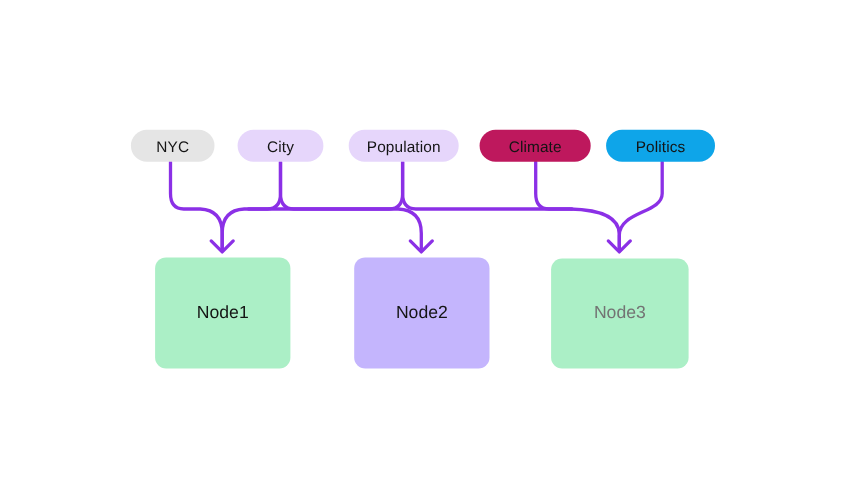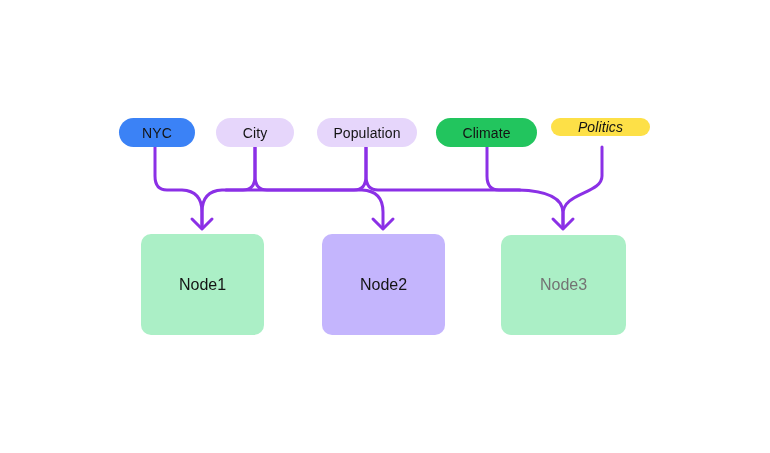--- a/index.html
+++ b/index.html
@@ -54,33 +54,33 @@
       <path d="M255,147 V176 Q255,190 267,190 H362 Q383,191 383,212 V226" fill="none" stroke="#8B30E6" stroke-width="3" stroke-linecap="round" stroke-linejoin="round"></path>
       <path d="M366,147 V176 Q366,190 354,190 H226" fill="none" stroke="#8B30E6" stroke-width="3" stroke-linecap="round" stroke-linejoin="round"></path>
       <path d="M366,147 V176 Q366,190 378,190 H518 Q563,191 563,213 V226" fill="none" stroke="#8B30E6" stroke-width="3" stroke-linecap="round" stroke-linejoin="round"></path>
       <path d="M487,147 V176 Q487,190 499,190 H520" fill="none" stroke="#8B30E6" stroke-width="3" stroke-linecap="round" stroke-linejoin="round"></path>
       <path d="M602,147 V176 C602,194 563,192 563,214 V226" fill="none" stroke="#8B30E6" stroke-width="3" stroke-linecap="round" stroke-linejoin="round"></path>
       <path d="M192,219 L202,229 L212,219" fill="none" stroke="#8B30E6" stroke-width="3" stroke-linecap="round" stroke-linejoin="round"></path>
       <path d="M373,219 L383,229 L393,219" fill="none" stroke="#8B30E6" stroke-width="3" stroke-linecap="round" stroke-linejoin="round"></path>
       <path d="M553,219 L563,229 L573,219" fill="none" stroke="#8B30E6" stroke-width="3" stroke-linecap="round" stroke-linejoin="round"></path>
     </svg>
   <div id="pills-layer">
-      <div class="pill" style="left: 119px; top: 118px; width: 76px; height: 29px; background: #3b82f6; color: rgb(20, 20, 20);">
+      <div class="pill" style="left: 119px; top: 118px; width: 76px; height: 29px; background: #e5e5e5; color: rgb(20, 20, 20);">
         <span>NYC</span>
       </div>
       <div class="pill" style="left: 216px; top: 118px; width: 78px; height: 29px; background: rgb(230, 214, 251); color: rgb(20, 20, 20);">
         <span>City</span>
       </div>
       <div class="pill" style="left: 317px; top: 118px; width: 100px; height: 29px; background: rgb(230, 214, 251); color: rgb(20, 20, 20);">
         <span>Population</span>
       </div>
-      <div class="pill" style="left: 436px; top: 118px; width: 101px; height: 29px; background: #22c55e; color: rgb(20, 20, 20);">
+      <div class="pill" style="left: 436px; top: 118px; width: 101px; height: 29px; background: #be185d; color: rgb(20, 20, 20);">
         <span>Climate</span>
       </div>
-      <div class="pill" style="left: 551px; top: 118px; width: 99px; height: 18px; background: #fde047; color: rgb(20, 20, 20); font-style: italic;">
+      <div class="pill" style="left: 551px; top: 118px; width: 99px; height: 29px; background: #0ea5e9; color: rgb(20, 20, 20);">
         <span>Politics</span>
       </div>
     </div>
   <div id="nodes-layer">
       <div class="node-box" style="left: 141px; top: 234px; width: 123px; height: 101px; background: rgb(171, 239, 198); color: rgb(20, 20, 20);">
         <span>Node1</span>
       </div>
       <div class="node-box" style="left: 322px; top: 234px; width: 123px; height: 101px; background: #c4b5fd; color: rgb(20, 20, 20);">
         <span>Node2</span>
       </div>

